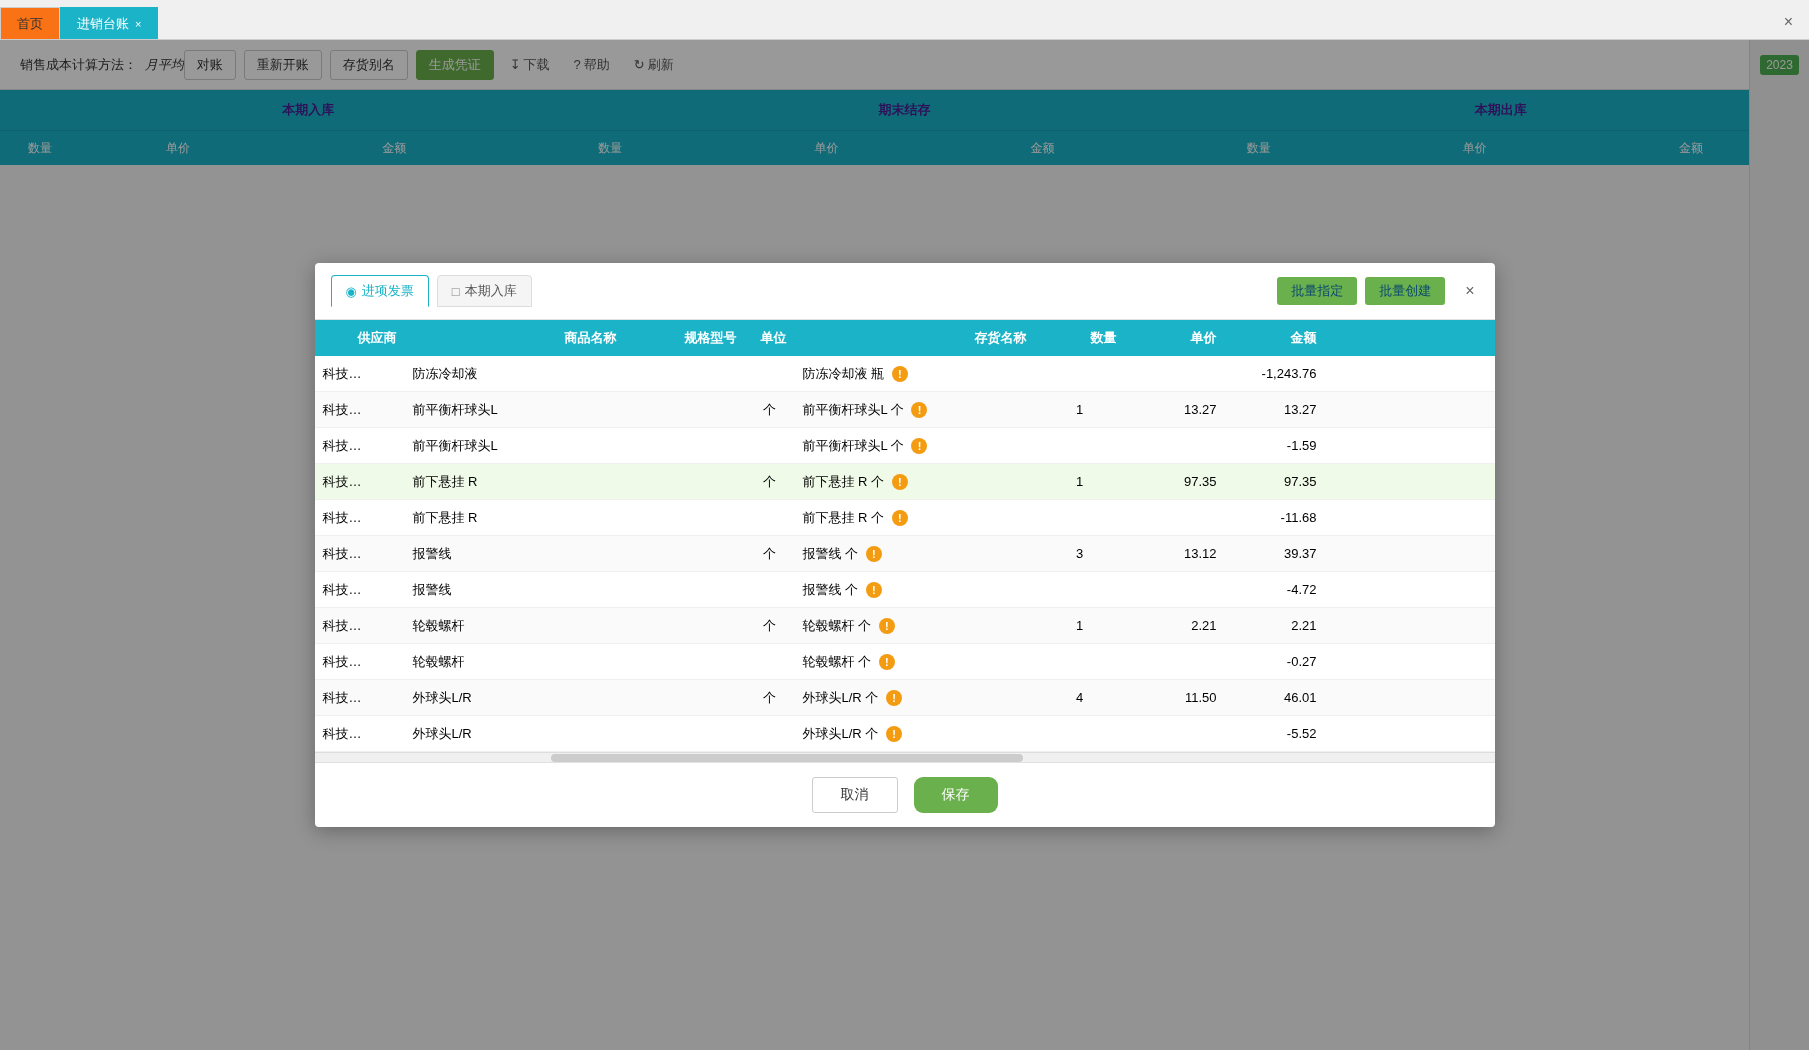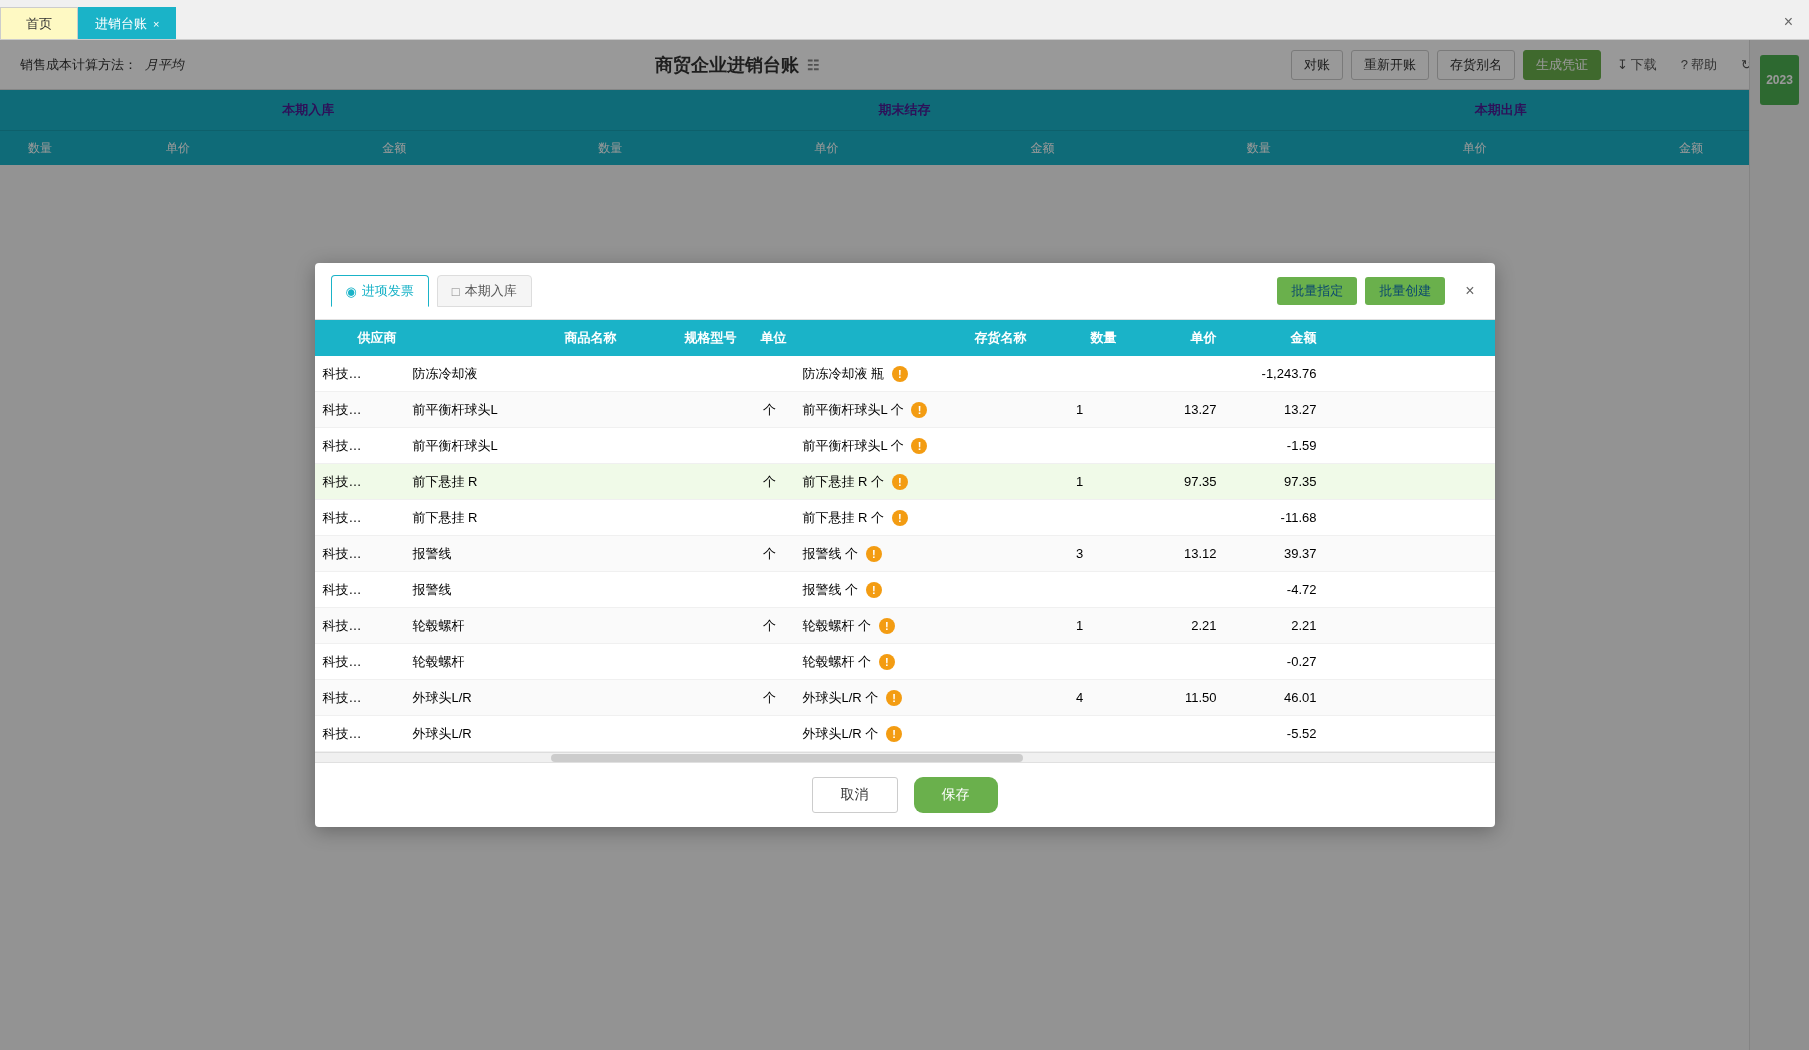--- a/index.html
+++ b/index.html
@@ -15,25 +15,25 @@
 
     
     .top-bar {
       height: 40px;
       background: #f0f0f0;
       display: flex;
       align-items: flex-end;
       border-bottom: 1px solid #ccc;
     }
     .tab-home {
-      padding: 8px 25px;
+      padding: 8px 16px;
       font-size: 13px;
       color: #333;
       cursor: pointer;
-      background: #fef9c3;
+      background: #f97316;
       border: 1px solid #ccc;
       border-bottom: none;
       height: 32px;
       display: flex;
       align-items: center;
     }
     .tab-active {
       padding: 8px 16px;
       font-size: 13px;
       color: #fff;
@@ -157,24 +157,24 @@
     }
     .side-label {
       writing-mode: vertical-rl;
       font-size: 12px;
       color: #555;
       white-space: nowrap;
     }
     .year-badge {
       background: #4caf50;
       color: #fff;
-      padding: 18px 6px;
+      padding: 3px 6px;
       border-radius: 3px;
       font-size: 12px;
-      font-weight: bold;
+      font-weight: normal;
     }
 
     
     .modal-overlay {
       position: absolute;
       top: 0;
       left: 0;
       width: 100%;
       height: 100%;
       background: rgba(0,0,0,0.4);
@@ -361,24 +361,20 @@
   </div>
   <div class="top-bar-close">×</div>
 </div>
 
 <div class="main-content">
 
   <div class="header-bar">
     <div class="cost-method">
       <span>销售成本计算方法：</span>
       <span style="margin-left:4px;font-style:italic;">月平均</span>
-    </div>
-    <div class="page-title">
-      <span>商贸企业进销台账</span>
-      <span style="font-size:14px;color:#888;">☷</span>
     </div>
     <div class="header-actions">
       <button class="btn-outline">对账</button>
       <button class="btn-outline">重新开账</button>
       <button class="btn-outline">存货别名</button>
       <button class="btn-green">生成凭证</button>
       <button class="btn-icon">
         <span>↧</span>
         <span>下载</span>
       </button>

